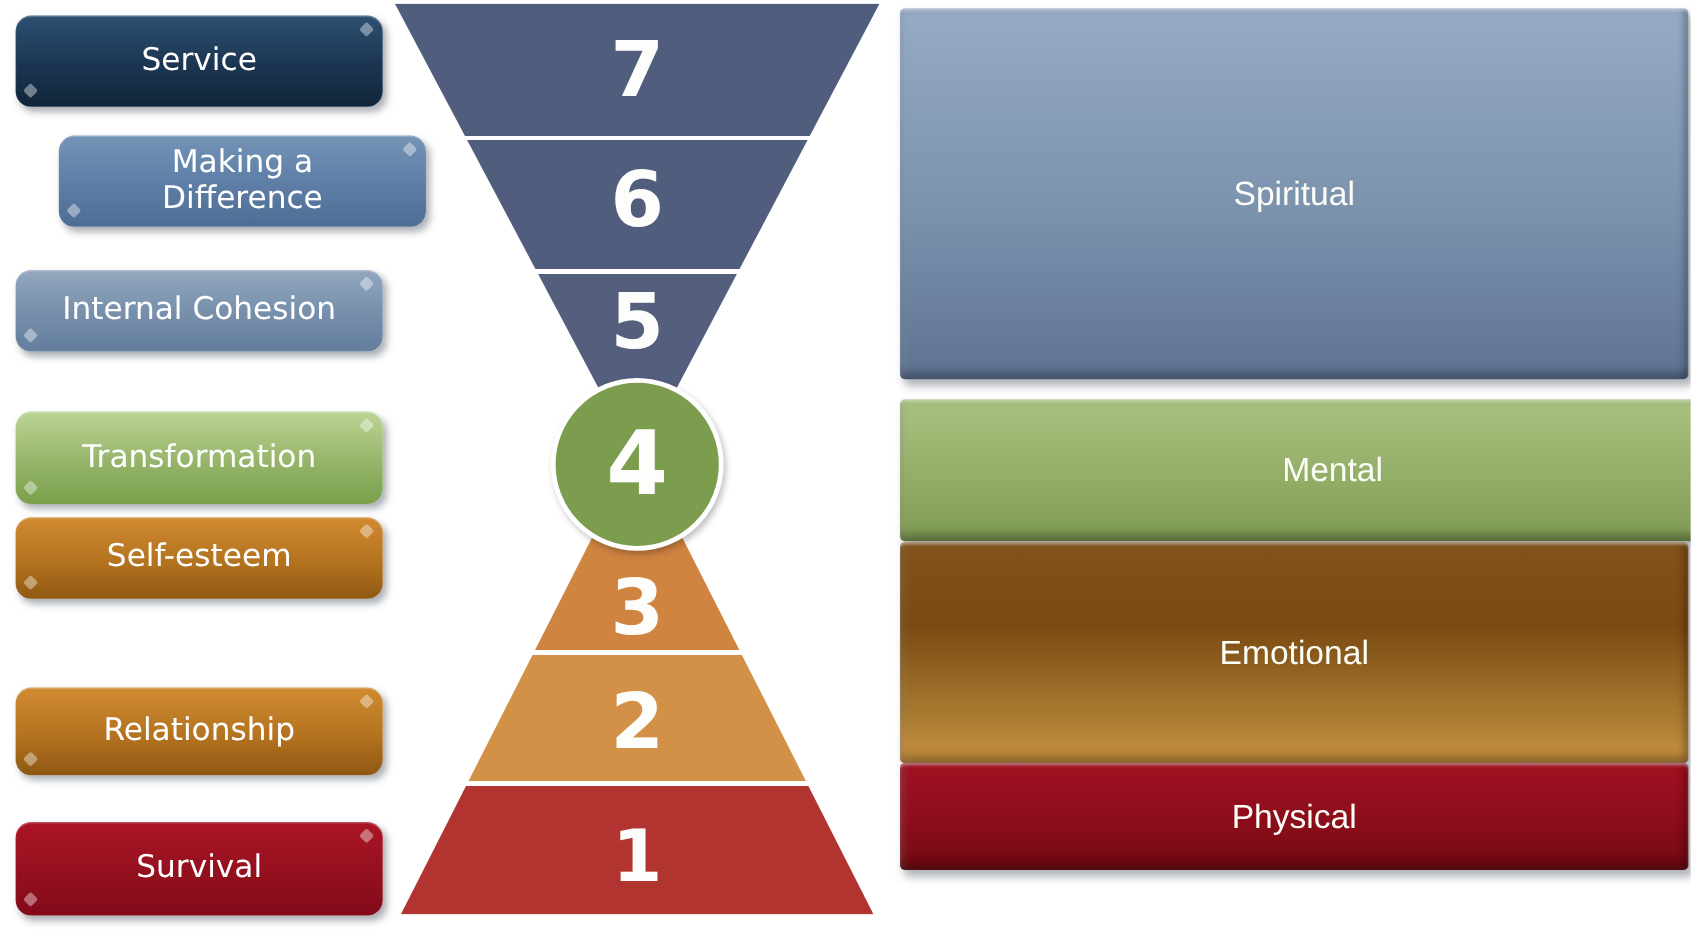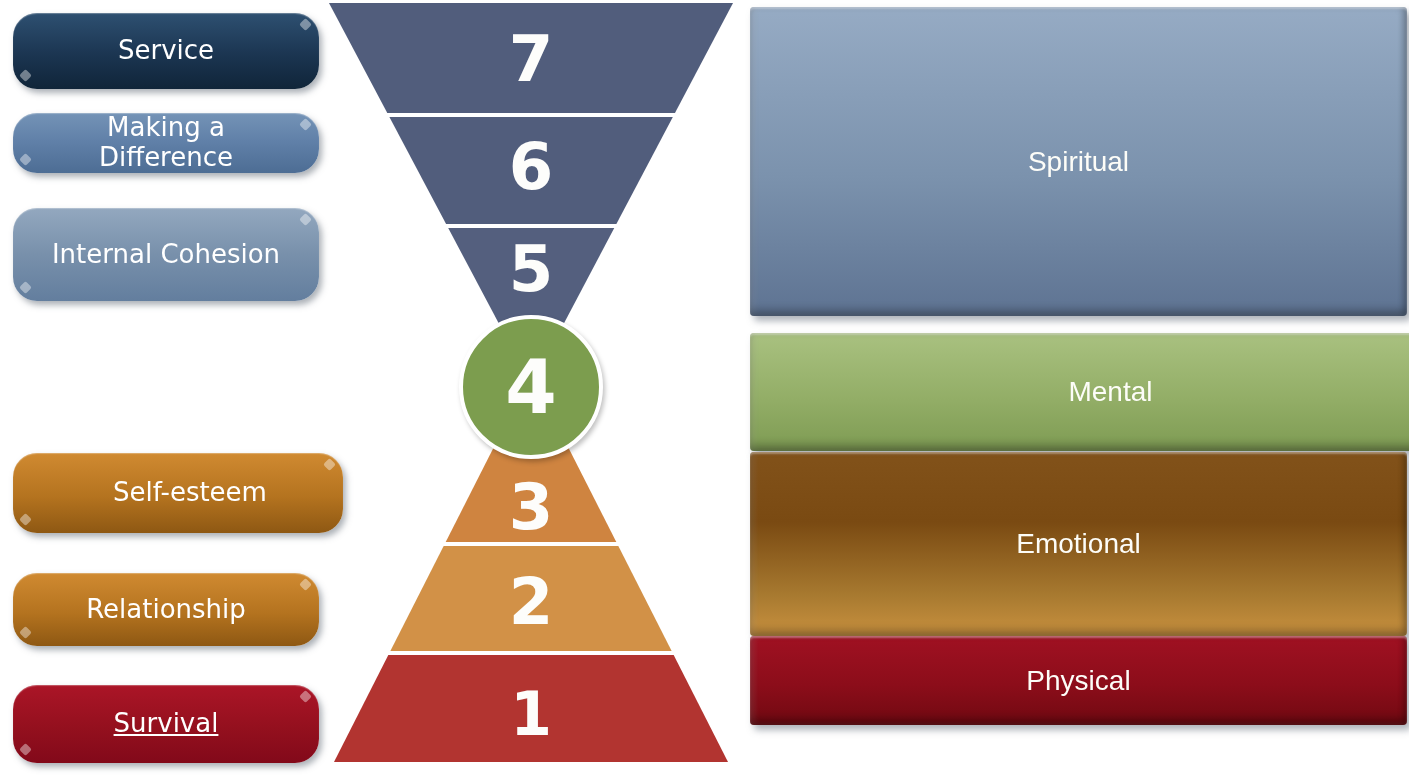--- a/index.html
+++ b/index.html
@@ -2,38 +2,38 @@
 <html><head>
 <meta charset="utf-8">
 <style>
   html,body{margin:0;padding:0;background:#fff;}
   #stage{
     position:relative;width:1409px;height:782px;background:#fff;overflow:hidden;
     font-family:"DejaVu Sans",sans-serif;
   }
   
   .lvl-btn{
-    position:absolute;left:13px;width:306px;border-radius:24px;
+    position:absolute;left:13px;width:306px;border-radius:13px;
     display:flex;align-items:center;justify-content:center;text-align:center;
     color:#fff;font-size:26px;line-height:1.15;
     box-shadow:3px 4px 6px rgba(90,100,112,.5), inset 0 1px 1px rgba(255,255,255,.3);
   }
   .lvl-btn::before,.lvl-btn::after{
     content:"";position:absolute;width:9px;height:9px;transform:rotate(45deg);
     background:rgba(255,255,255,.4);border-radius:2px;
   }
   .lvl-btn::before{top:7px;right:9px;}
   .lvl-btn::after{bottom:9px;left:8px;}
   .btn-service       {top:13px;height:76px;background:linear-gradient(#2e5071,#1b3551 55%,#102539);}
-  .btn-making        {top:113px;height:60px;background:linear-gradient(#7493b6,#5f7fa7 50%,#4d6d94);}
-  .btn-cohesion      {top:208px;height:93px;background:linear-gradient(#93a8bf,#7890ab 50%,#637e9e);}
+  .btn-making        {top:113px;height:76px;background:linear-gradient(#7493b6,#5f7fa7 50%,#4d6d94);margin-left:36px;}
+  .btn-cohesion      {top:225px;height:68px;background:linear-gradient(#93a8bf,#7890ab 50%,#637e9e);}
   .btn-transformation{top:343px;height:77px;background:linear-gradient(#bdd495,#95b469 55%,#79a04b);}
-  .btn-esteem        {top:453px;height:80px;background:linear-gradient(#d08a31,#b4731f 55%,#8e5813);padding-left:24px;}
+  .btn-esteem        {top:431px;height:68px;background:linear-gradient(#d08a31,#b4731f 55%,#8e5813);}
   .btn-relationship  {top:573px;height:73px;background:linear-gradient(#d08a31,#b4731f 55%,#8e5813);}
-  .btn-survival      {top:685px;height:78px;background:linear-gradient(#ab1527,#94101e 55%,#82091a);text-decoration:underline;}
+  .btn-survival      {top:685px;height:78px;background:linear-gradient(#ab1527,#94101e 55%,#82091a);}
   .two-line{display:inline-block;max-width:200px;}
   
   .funnel{
     position:absolute;left:329px;top:3px;width:404px;height:382px;
     clip-path:polygon(0 0,100% 0,50.1% 100%);
     background:linear-gradient(to bottom,
       #515d7c 0,#515d7c 110px,
       #ffffff 110px,#ffffff 114px,
       #515d7c 114px,#515d7c 221px,
       #ffffff 221px,#ffffff 225px,
@@ -89,20 +89,23 @@
 
   <div class="lvl-btn btn-service">
     <span>Service</span>
   </div>
   <div class="lvl-btn btn-making">
     <span class="two-line">Making a Difference</span>
   </div>
   <div class="lvl-btn btn-cohesion">
     <span>Internal Cohesion</span>
   </div>
+  <div class="lvl-btn btn-transformation">
+    <span>Transformation</span>
+  </div>
   <div class="lvl-btn btn-esteem">
     <span>Self-esteem</span>
   </div>
   <div class="lvl-btn btn-relationship">
     <span>Relationship</span>
   </div>
   <div class="lvl-btn btn-survival">
     <span>Survival</span>
   </div>
 

